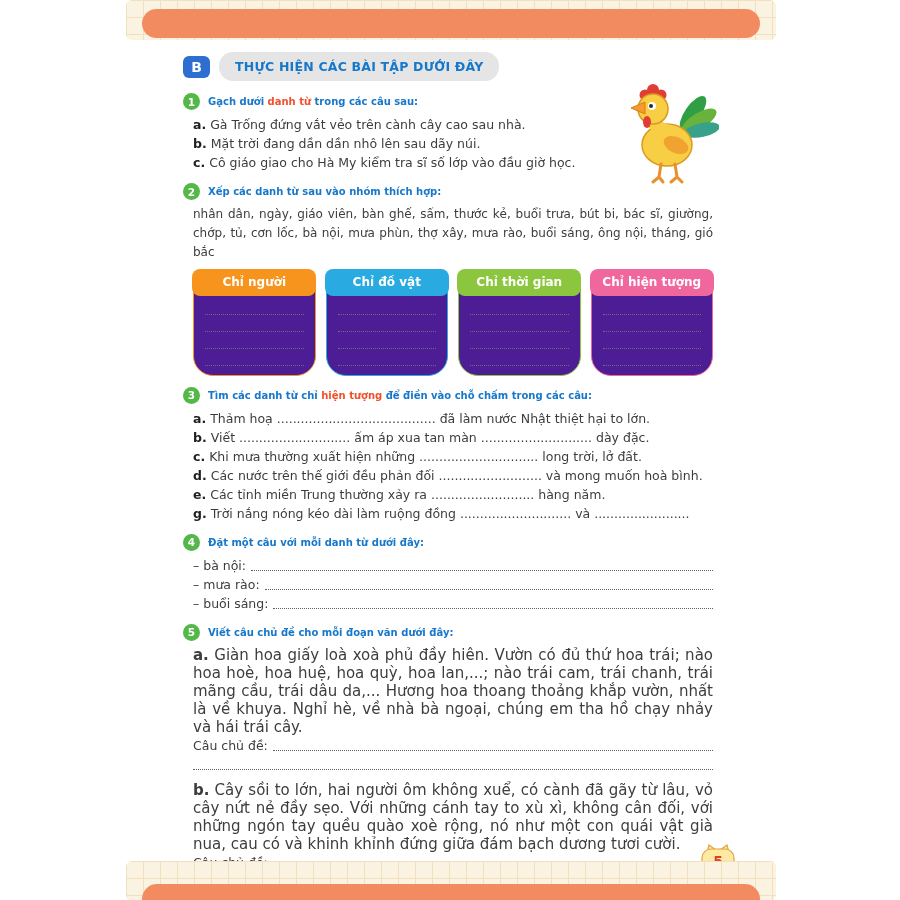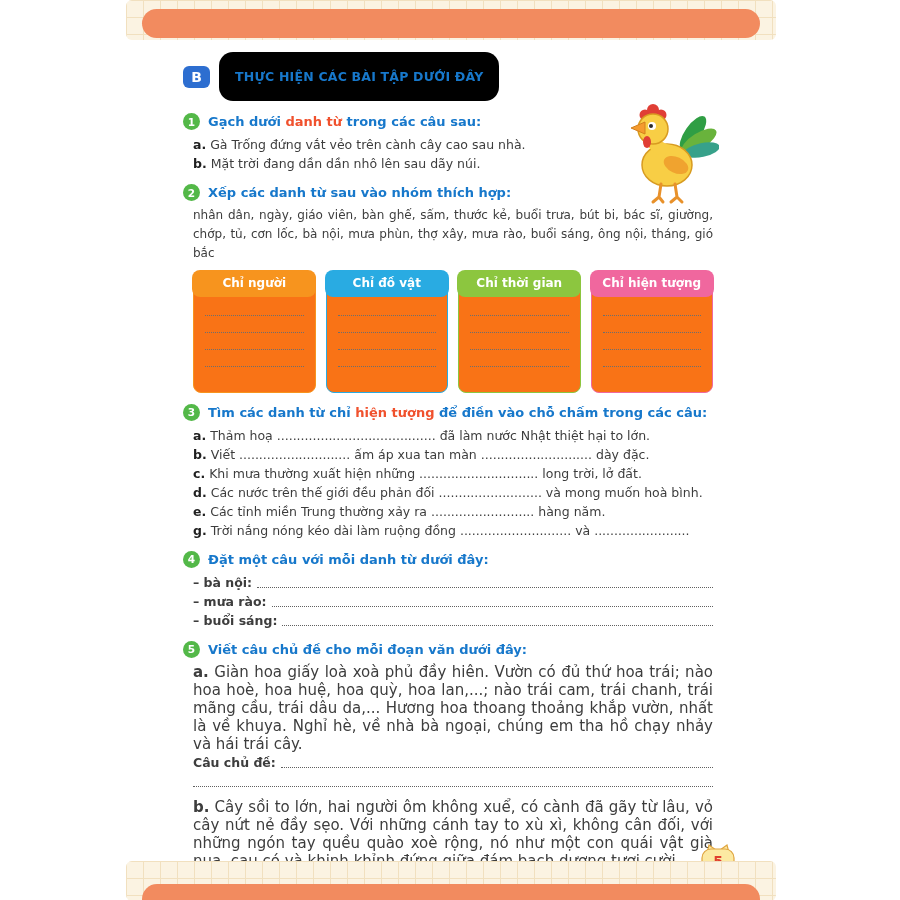--- a/index.html
+++ b/index.html
@@ -19,42 +19,42 @@
   .strip.bottom { top:861px; }
   .band { position:absolute; left:142px; width:618px; background:#f28b5f; }
   .band.top { top:9px; height:29px; border-radius:15px; }
   .band.bottom { top:884px; height:16px; border-radius:15px 15px 0 0; }
 
   .content { position:absolute; left:183px; top:52px; width:530px; }
 
   .sec-header { display:flex; align-items:center; gap:9px; margin-bottom:12px; }
   .b-box { width:27px; height:22px; border-radius:6px; background:#2d6ed0; color:#fff;
            font-weight:bold; font-size:14px; display:flex; align-items:center; justify-content:center; }
-  .pill { background:#000000; color:#1778cb; font-weight:bold; font-size:12.5px;
-          padding:17px 16px; border-radius:14px; letter-spacing:0.2px; }
+  .pill { background:#e5e5e5; color:#1778cb; font-weight:bold; font-size:12.5px;
+          padding:7px 16px; border-radius:14px; letter-spacing:0.2px; }
 
   .exercise { position:relative; margin-bottom:11px; }
   .ex-title { display:flex; align-items:center; gap:8px; margin-bottom:5px; }
   .num { width:17px; height:17px; border-radius:50%; background:#53b848; color:#fff;
          font-size:10.5px; font-weight:bold; display:flex; align-items:center; justify-content:center; flex:none; }
-  .t { font-weight:bold; font-size:13px; color:#1778cb; }
+  .t { font-weight:bold; font-size:10px; color:#1778cb; }
   .hl { color:#f0512d; }
   .ex-body { margin-left:10px; font-size:12.5px; line-height:19px; }
   .item b { color:#1f1f1f; }
 
   .words { text-align:justify; font-size:12px; margin-bottom:8px; }
   .box-grid { display:grid; grid-template-columns:repeat(4,1fr); gap:10px; }
-  .gbox { border:1.6px solid var(--c); border-radius:8px; padding-bottom:25px; background:#f97316; }
+  .gbox { border:1.6px solid var(--c); border-radius:20px; padding-bottom:9px; background:#4c1d95; }
   .g-orange { --c:#f7941e; } .g-blue { --c:#29abe2; } .g-green { --c:#8cc63f; } .g-pink { --c:#f0679e; }
   .gbox-h { background:var(--c); margin:-1.6px; border-radius:8px; padding:4px 0; text-align:center;
             color:#fff; font-weight:bold; font-size:12px; }
   .dlines { padding:3px 11px 0; }
   .dline { height:17px; border-bottom:1.6px dotted #6e6e6e; }
 
-  .fill-row { display:flex; align-items:flex-end; min-height:19px;font-weight:bold; }
+  .fill-row { display:flex; align-items:flex-end; min-height:19px; }
   .leader { flex:1; margin:0 0 4px 5px; border-bottom:1.5px dotted #606060; }
   .leader.full { margin-left:0; }
 
   .para { text-align:justify; font-size:15px; line-height:18px; }
   .spacer { height:7px; }
 
   .rooster { position:absolute; right:-6px; top:-18px; }
   .badge { position:absolute; left:700px; top:843px; }
 </style>
 </head>
@@ -71,20 +71,21 @@
   </div>
 
   <div class="exercise">
     <div class="ex-title">
       <span class="num">1</span>
       <span class="t"><span>Gạch dưới </span><span class="hl">danh từ</span><span> trong các câu sau:</span></span>
     </div>
     <div class="ex-body">
       <div class="item"><b>a.</b> <span>Gà Trống đứng vắt vẻo trên cành cây cao sau nhà.</span></div>
       <div class="item"><b>b.</b> <span>Mặt trời đang dần dần nhô lên sau dãy núi.</span></div>
+      <div class="item"><b>c.</b> <span>Cô giáo giao cho Hà My kiểm tra sĩ số lớp vào đầu giờ học.</span></div>
     </div>
     <svg class="rooster" width="100" height="112" viewBox="0 0 100 112">
       <ellipse cx="74" cy="38" rx="20" ry="8" transform="rotate(-55 74 38)" fill="#2f9e44"></ellipse>
       <ellipse cx="80" cy="46" rx="20" ry="8" transform="rotate(-32 80 46)" fill="#69b33c"></ellipse>
       <ellipse cx="83" cy="55" rx="18" ry="7" transform="rotate(-12 83 55)" fill="#37a18a"></ellipse>
       <circle cx="26" cy="20" r="5.5" fill="#e03e35"></circle>
       <circle cx="34" cy="15" r="6" fill="#e03e35"></circle>
       <circle cx="42" cy="20" r="5.5" fill="#e03e35"></circle>
       <ellipse cx="48" cy="70" rx="25" ry="21" fill="#f8ce45" stroke="#d89b20" stroke-width="1.5"></ellipse>
       <path d="M24 42 Q30 58 45 62 L52 50 Q40 48 37 39 Z" fill="#f8ce45"></path>

